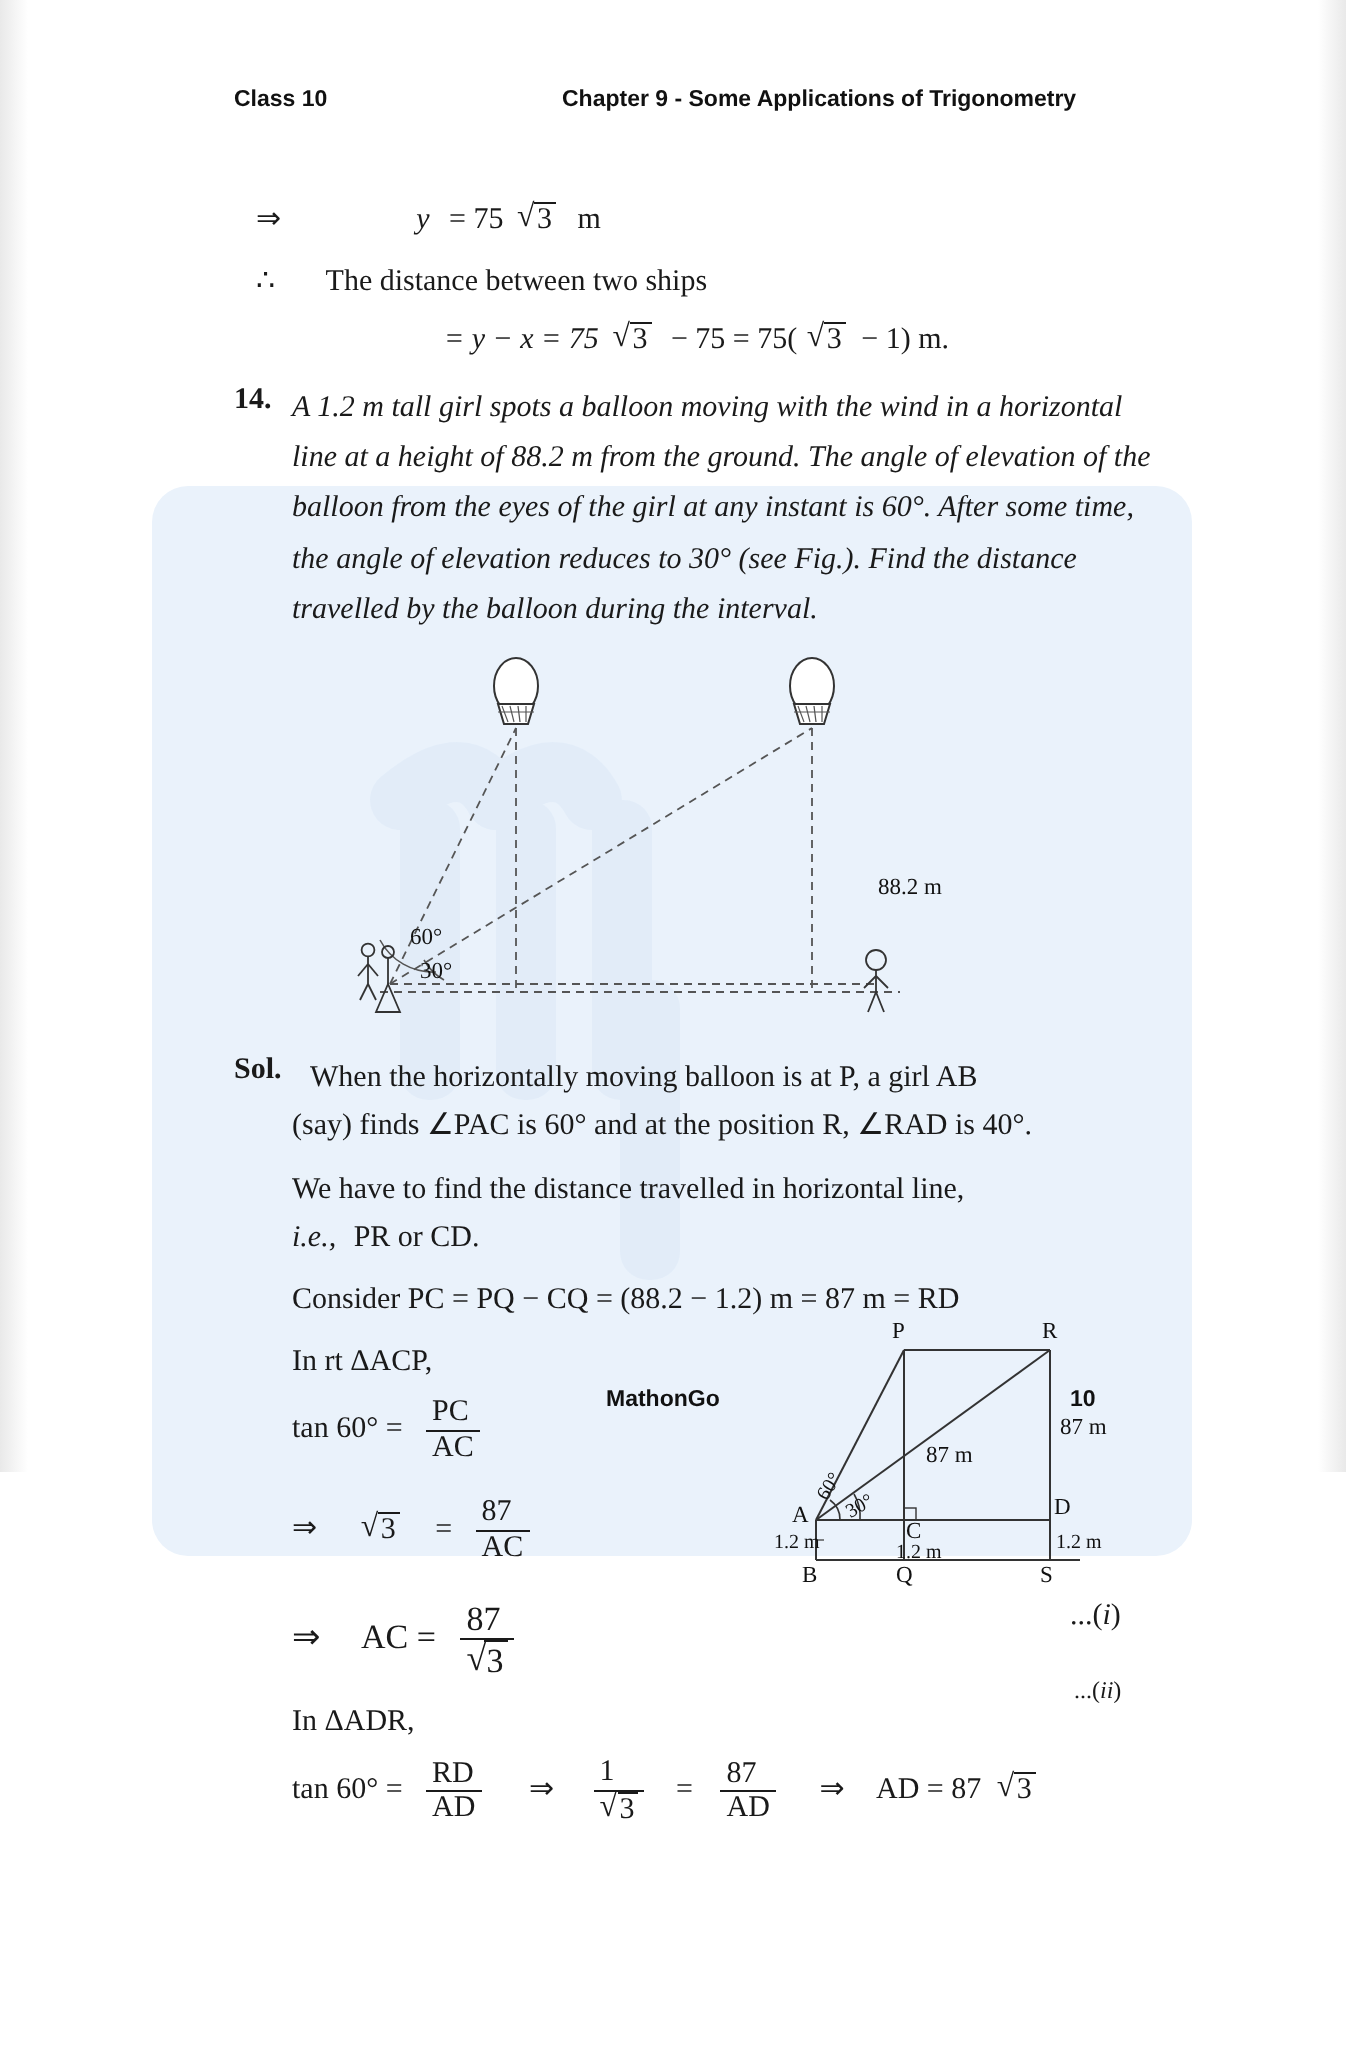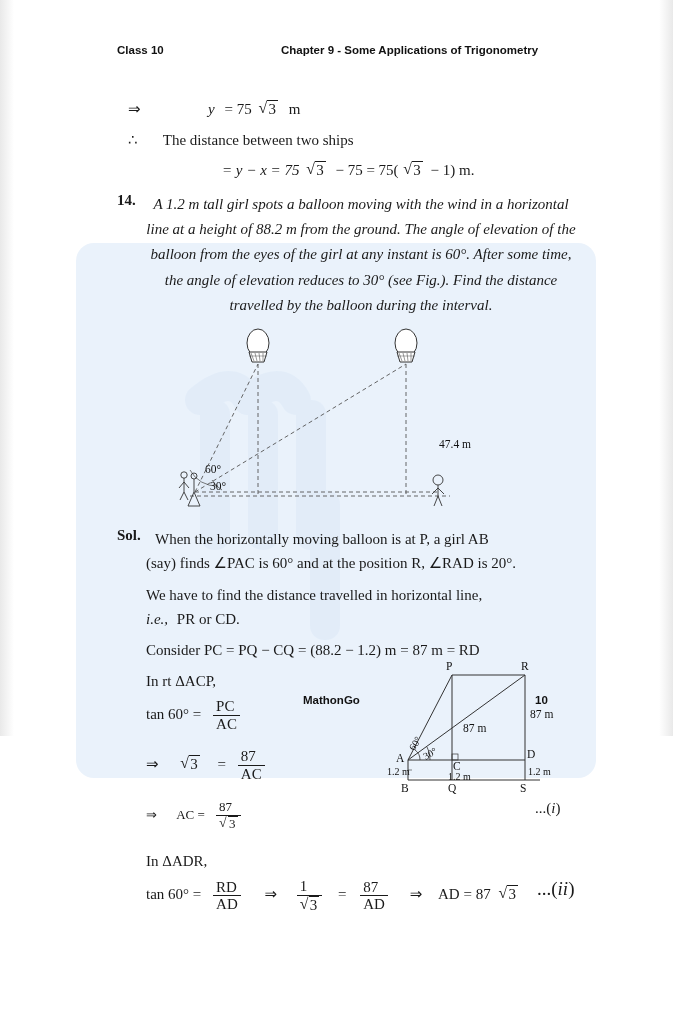--- a/index.html
+++ b/index.html
@@ -154,21 +154,21 @@
 
     <div class="row" style="left:222px; top:161px; font-size:15px;">
       <span class="ital">= y − x = 75</span>
       <span class="rad" style="margin-left:3px;"><span>3</span></span>
       <span style="margin-left:6px;">− 75 = 75(</span>
       <span class="rad" style="margin-left:1px;"><span>3</span></span>
       <span style="margin-left:4px;text-align:right;">− 1) m.</span>
     </div>
 
     <div class="qnum" style="left:117px; top:192px;">14.</div>
-    <div class="stmt" style="left:146px; top:192px;text-align:center;">A 1.2 m tall girl spots a balloon moving with the wind in a horizontal line at a height of 88.2 m from the ground. The angle of elevation of the balloon from the eyes of the girl at any instant is 60°. After some time, the angle of elevation reduces to 30° (see Fig.). Find the distance travelled by the balloon during the interval.</div>
+    <div class="stmt" style="left:146px; top:192px;">A 1.2 m tall girl spots a balloon moving with the wind in a horizontal line at a height of 88.2 m from the ground. The angle of elevation of the balloon from the eyes of the girl at any instant is 60°. After some time, the angle of elevation reduces to 30° (see Fig.). Find the distance travelled by the balloon during the interval.</div>
 
     <div class="fig1">
       <svg viewBox="0 0 360 190" width="360" height="190">
 
         <g>
           <ellipse cx="108" cy="23" rx="11" ry="14" fill="#ffffff" stroke="#333" stroke-width="1"></ellipse>
           <path d="M99 32 L117 32 L114 42 L102 42 Z" fill="#ffffff" stroke="#333" stroke-width="1"></path>
           <line x1="101" y1="33" x2="104" y2="41" stroke="#555" stroke-width="0.6"></line>
           <line x1="105" y1="33" x2="107" y2="41" stroke="#555" stroke-width="0.6"></line>
           <line x1="109" y1="33" x2="110" y2="41" stroke="#555" stroke-width="0.6"></line>
@@ -212,28 +212,28 @@
 
         <g>
           <circle cx="288" cy="160" r="5" fill="none" stroke="#333" stroke-width="0.9"></circle>
           <line x1="288" y1="165" x2="288" y2="176" stroke="#333" stroke-width="0.9"></line>
           <line x1="288" y1="168" x2="282" y2="174" stroke="#333" stroke-width="0.9"></line>
           <line x1="288" y1="168" x2="294" y2="174" stroke="#333" stroke-width="0.9"></line>
           <line x1="288" y1="176" x2="284" y2="186" stroke="#333" stroke-width="0.9"></line>
           <line x1="288" y1="176" x2="292" y2="186" stroke="#333" stroke-width="0.9"></line>
         </g>
       </svg>
-      <div class="lbl" style="left:289px; top:118px;">47.4 m</div>
+      <div class="lbl" style="left:289px; top:118px;">88.2 m</div>
       <div class="lbl" style="left:55px; top:143px;">60°</div>
       <div class="lbl" style="left:60px; top:160px;">30°</div>
     </div>
 
     <div class="soltag" style="left:117px; top:527px;">Sol.</div>
     <div class="txt" style="left:155px; top:527px;">When the horizontally moving balloon is at P, a girl AB</div>
-    <div class="txt" style="left:146px; top:551px;">(say) finds ∠PAC is 60° and at the position R, ∠RAD is 20°.</div>
+    <div class="txt" style="left:146px; top:551px;">(say) finds ∠PAC is 60° and at the position R, ∠RAD is 40°.</div>
 
     <div class="txt" style="left:146px; top:583px;">We have to find the distance travelled in horizontal line,</div>
     <div class="txt" style="left:146px; top:607px;">
       <span class="ital">i.e.,</span>
       <span style="margin-left:5px;text-align:right;">PR or CD.</span>
     </div>
 
     <div class="txt" style="left:146px; top:638px;">Consider PC = PQ − CQ = (88.2 − 1.2) m = 87 m = RD</div>
     <div class="txt" style="left:146px; top:669px;">In rt ΔACP,</div>
 
@@ -248,21 +248,21 @@
     <div class="row" style="left:146px; top:748px; font-size:15px;">
       <span>⇒</span>
       <span class="rad" style="margin-left:18px;"><span>3</span></span>
       <span style="margin-left:14px;">=</span>
       <span class="frac" style="margin-left:8px;">
         <span class="num">87</span>
         <span class="den">AC</span>
       </span>
     </div>
 
-    <div class="row" style="left:146px; top:800px; font-size:13px;">
+    <div class="row" style="left:146px; top:800px; font-size:17px;">
       <span>⇒</span>
       <span style="margin-left:16px;">AC  =</span>
       <span class="frac" style="margin-left:8px;">
         <span class="num">87</span>
         <span class="den"><span class="rad"><span>3</span></span></span>
       </span>
     </div>
 
     <div class="txt" style="left:146px; top:849px;">In ΔADR,</div>
 
@@ -283,21 +283,21 @@
         <span class="den">AD</span>
       </span>
       <span style="margin-left:18px;">⇒</span>
       <span style="margin-left:12px;">AD = 87</span>
       <span class="rad" style="margin-left:4px;"><span>3</span></span>
     </div>
 
     <div class="row" style="left:535px; top:800px; font-size:15px;">
       <span>...(</span><span class="ital">i</span><span>)</span>
     </div>
-    <div class="row" style="left:537px; top:878px; font-size:19px;">
+    <div class="row" style="left:537px; top:838px; font-size:12px;">
       <span>...(</span><span class="ital">ii</span><span>)</span>
     </div>
 
     <div class="fig2">
       <svg viewBox="0 0 200 155" width="200" height="155">
 
         <line x1="62" y1="15" x2="135" y2="15" stroke="#333" stroke-width="1"></line>
         <line x1="62" y1="15" x2="62" y2="120" stroke="#333" stroke-width="1"></line>
         <line x1="135" y1="15" x2="135" y2="120" stroke="#333" stroke-width="1"></line>
         <line x1="18" y1="120" x2="150" y2="120" stroke="#333" stroke-width="1"></line>

